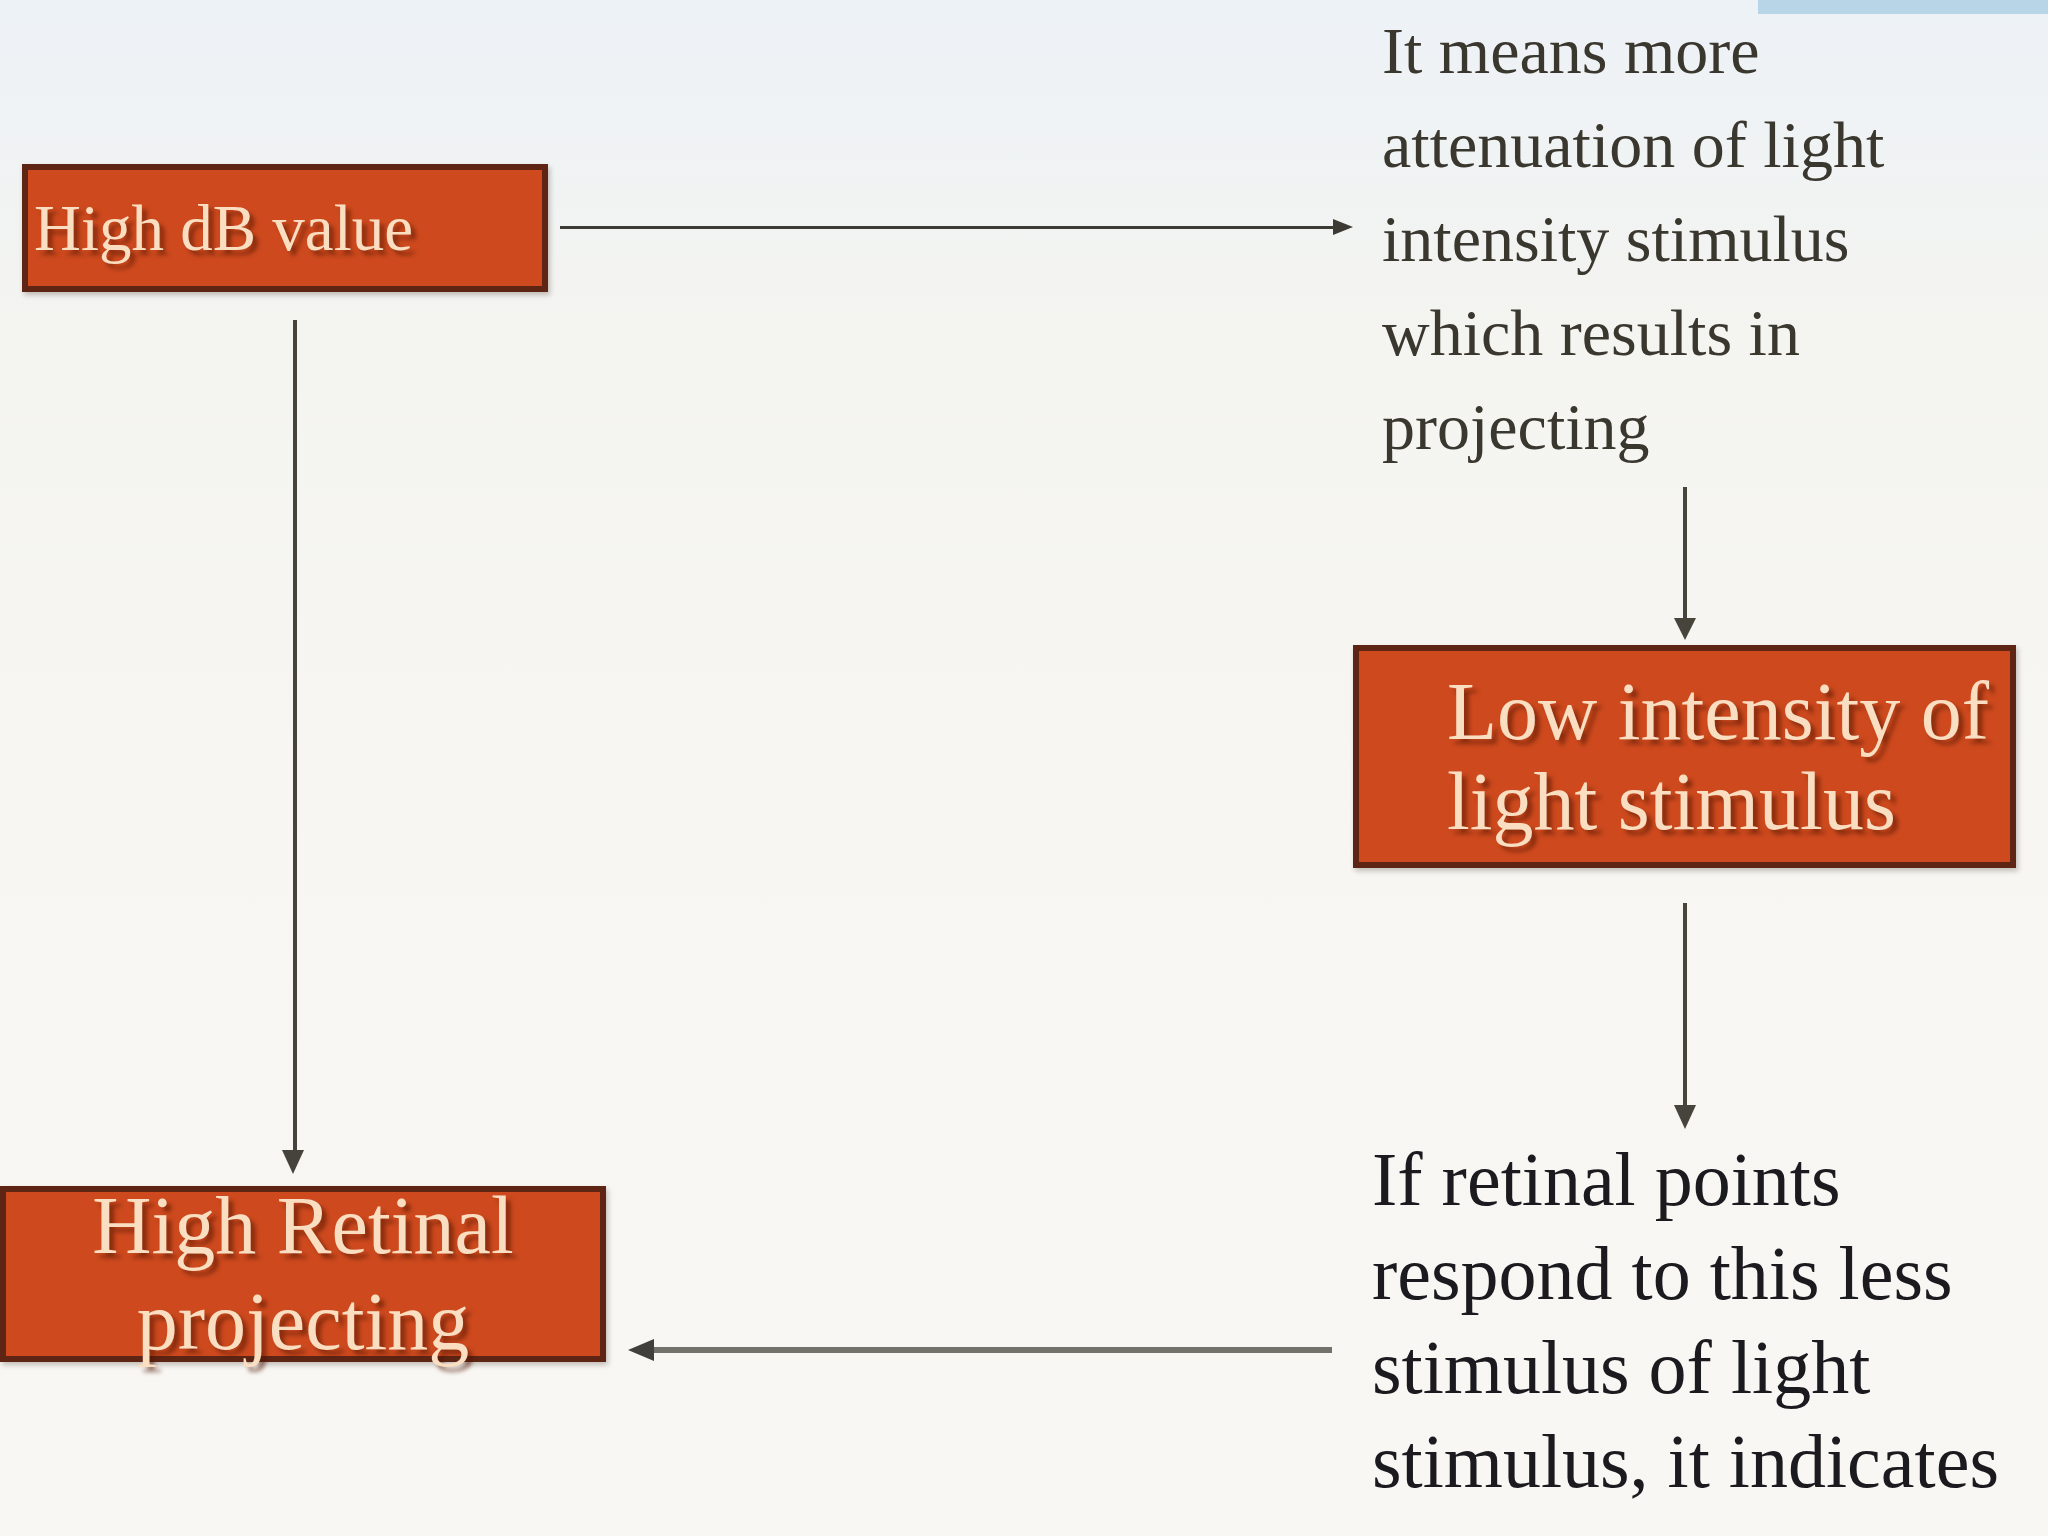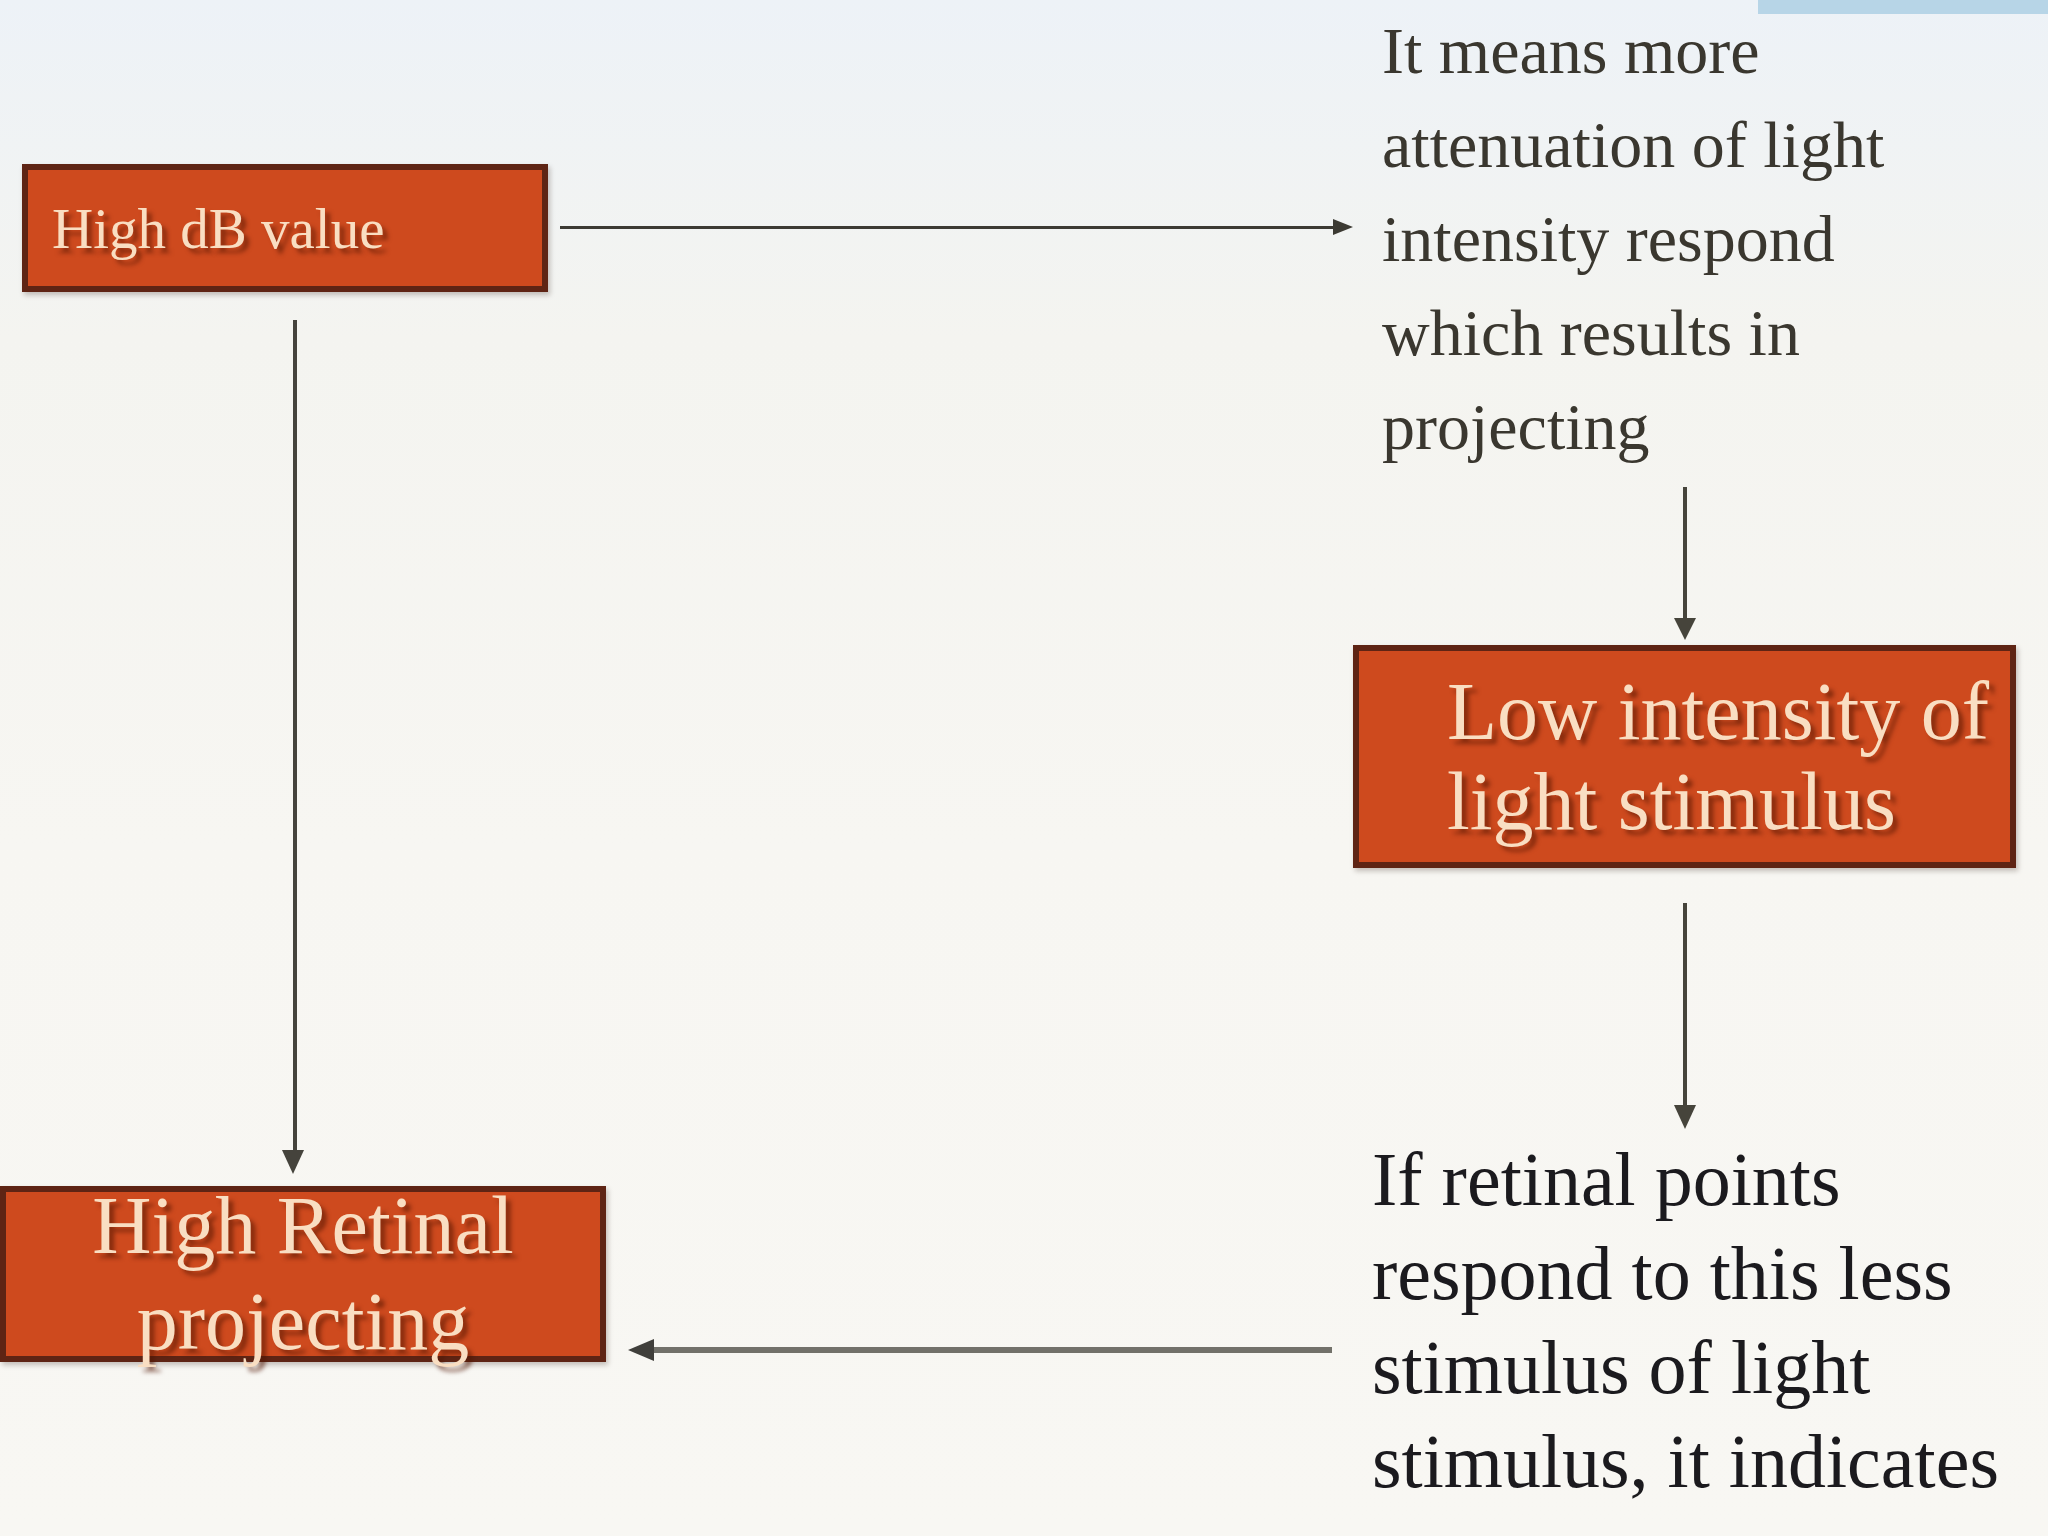--- a/index.html
+++ b/index.html
@@ -30,21 +30,21 @@
     position:absolute;
     background:var(--box-fill);
     border:6px solid var(--box-border);
     box-sizing:border-box;
     display:flex;flex-direction:column;justify-content:center;
     color:var(--box-text);
     text-shadow:5px 5px 4px rgba(80,20,0,.55);
     box-shadow:2px 3px 5px rgba(40,20,10,.25);
   }
   .obox .oline{white-space:nowrap;}
-  #box-high-db{left:22px;top:164px;width:526px;height:128px;font-size:57px;padding-left:24px;align-items:flex-start;}
+  #box-high-db{left:22px;top:164px;width:526px;height:128px;font-size:65px;padding-left:6px;align-items:flex-start;}
   #box-high-db .oline{line-height:1;}
   #box-low-intensity{left:1353px;top:645px;width:663px;height:223px;font-size:82px;padding-left:88px;align-items:flex-start;}
   #box-low-intensity .oline{line-height:90px;}
   #box-high-retinal{left:0px;top:1186px;width:606px;height:176px;font-size:82px;align-items:center;}
   #box-high-retinal .oline{line-height:96px;}
   .para{position:absolute;}
   .para .pline{white-space:nowrap;}
   #para-attenuation{
     left:1382px;top:4px;width:666px;
     font-size:66px;line-height:94px;
@@ -80,21 +80,21 @@
 
   <div class="accent-bar"></div>
 
   <div class="obox" id="box-high-db">
     <div class="oline">High dB value</div>
   </div>
 
   <div class="para" id="para-attenuation">
     <div class="pline">It means more</div>
     <div class="pline">attenuation of light</div>
-    <div class="pline">intensity respond</div>
+    <div class="pline">intensity stimulus</div>
     <div class="pline">which results in</div>
     <div class="pline">projecting</div>
   </div>
 
   <div class="obox" id="box-low-intensity">
     <div class="oline">Low intensity of</div>
     <div class="oline">light stimulus</div>
   </div>
 
   <div class="para" id="para-retinal">

